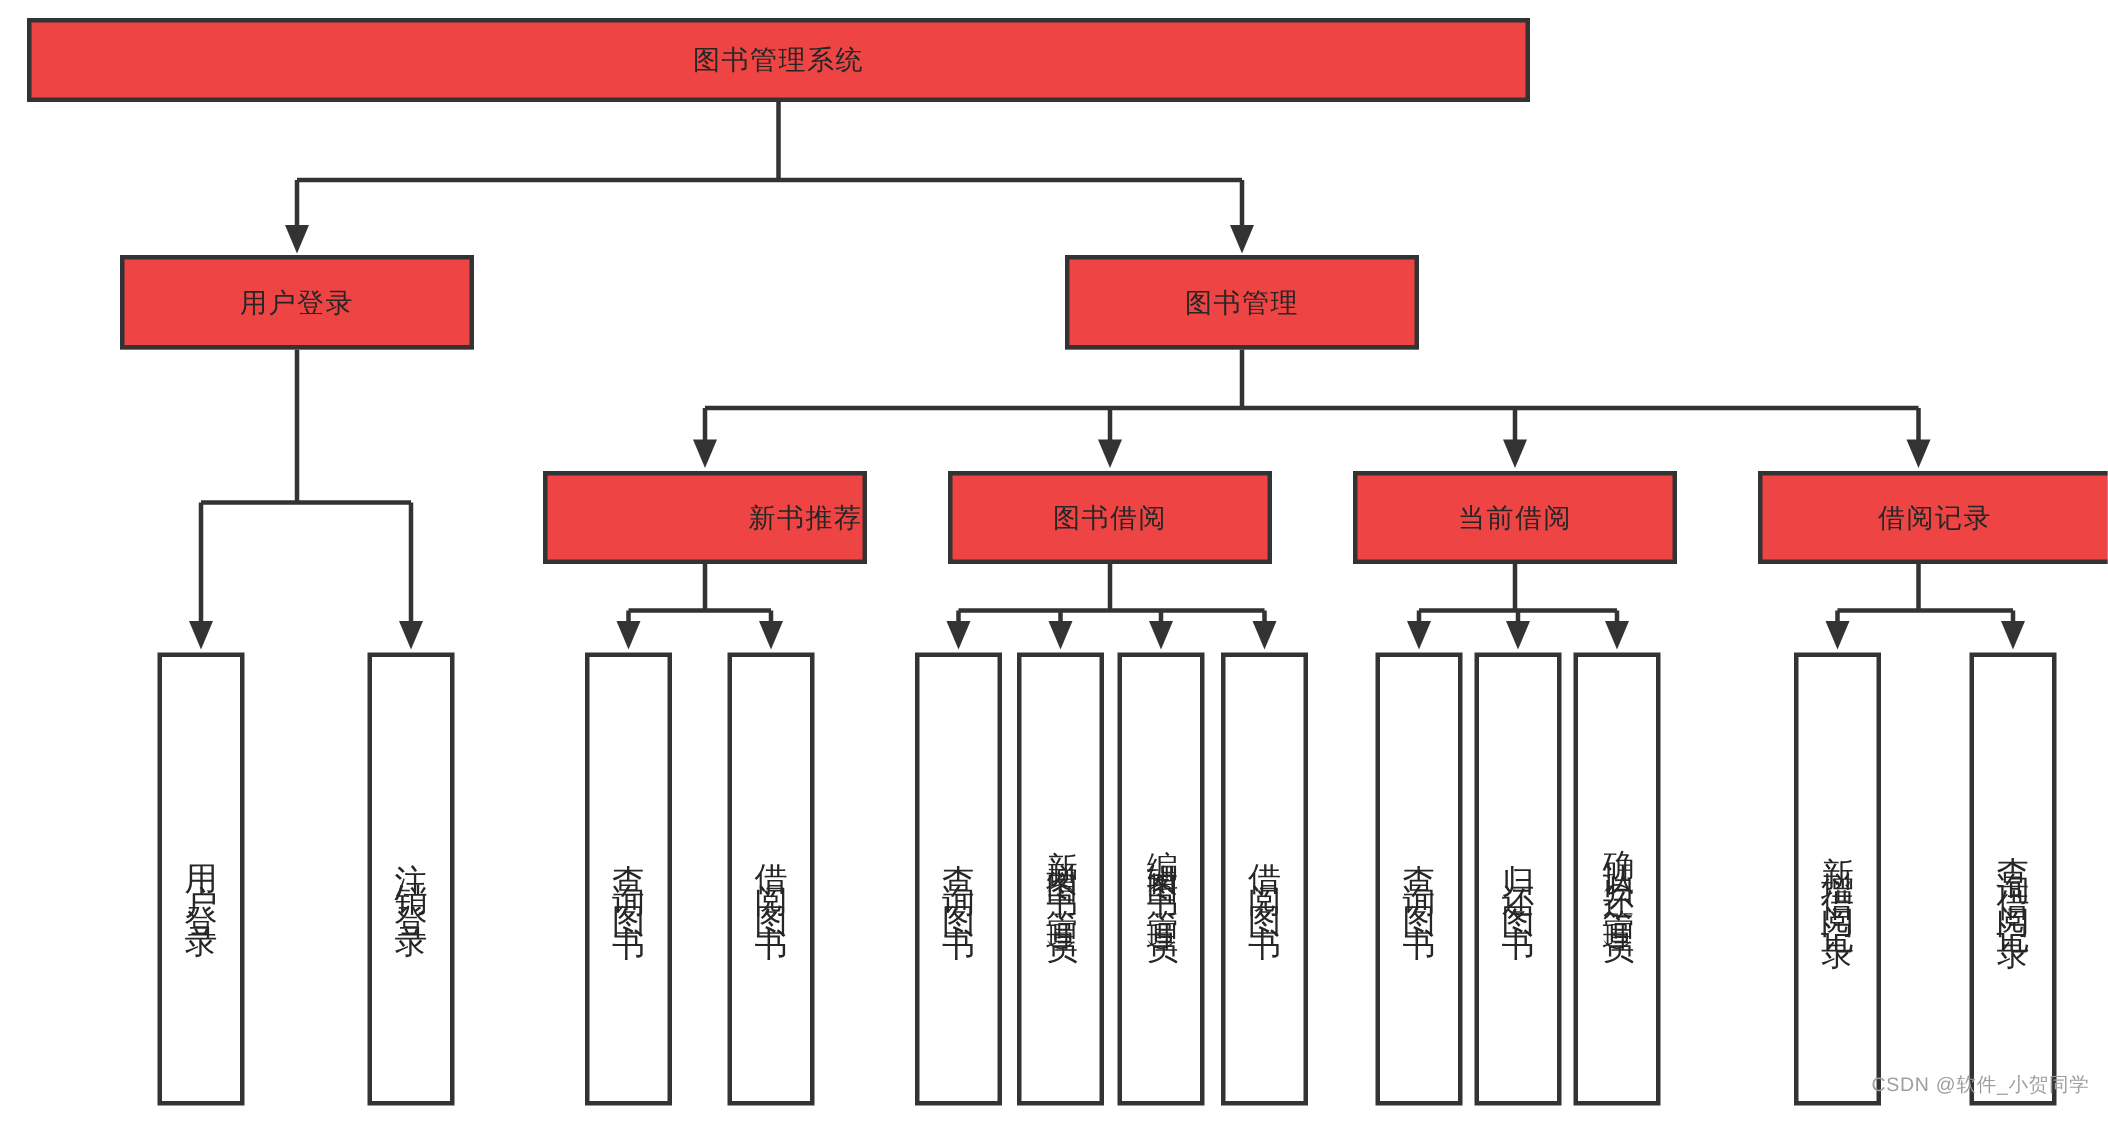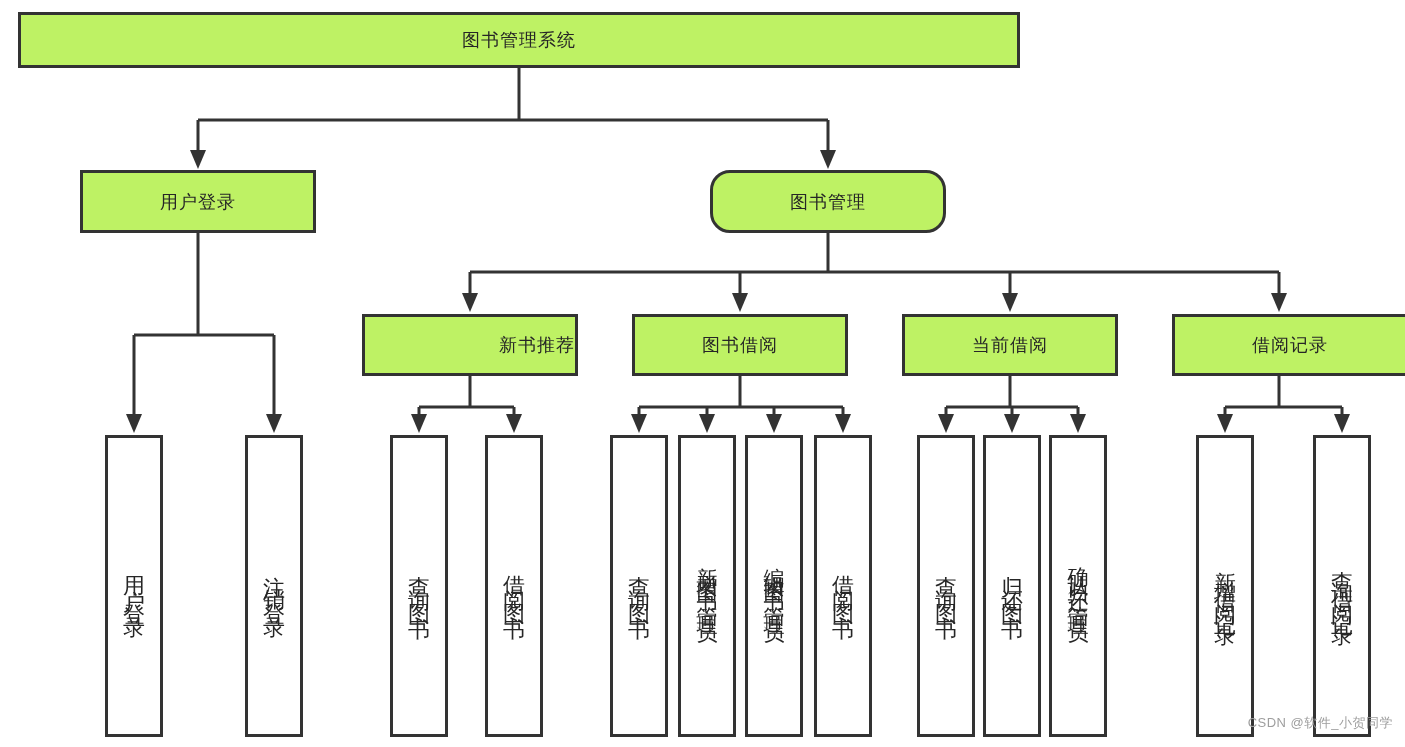--- a/index.html
+++ b/index.html
@@ -11,32 +11,32 @@
     overflow: hidden;
     color: #1f1f1f;
   }
   .stage { position: absolute; inset: 0; width: 1405px; height: 747px; }
   svg.wires { position: absolute; left: 0; top: 0; width: 1405px; height: 747px; }
   svg.wires path { stroke: #333333; stroke-width: 3; fill: none; }
   svg.wires polygon { fill: #333333; stroke: none; }
 
   .node {
     position: absolute;
-    background: #bef264;
+    background: #ef4444;
     border: 3px solid #333333;
     display: flex;
     align-items: center;
     justify-content: center;
     color: #262626;
   }
   .h-node { font-size: 18px; letter-spacing: 1px; }
 
   .root-node { left: 18px; top: 12px; width: 1002px; height: 56px; }
   .n-user-login { left: 80px;  top: 170px; width: 236px; height: 63px; }
-  .n-book-mgmt  { left: 710px; top: 170px; width: 236px; height: 63px; border-radius: 20px; }
+  .n-book-mgmt  { left: 710px; top: 170px; width: 236px; height: 63px; }
 
   .l3 { top: 314px; width: 216px; height: 62px; }
   .n-new-books   { left: 362px; justify-content: flex-end; }
   .n-book-borrow { left: 632px; }
   .n-cur-borrow  { left: 902px; }
   .n-records     { left: 1172px; width: 236px; }
 
   .leaf {
     position: absolute;
     top: 435px;

